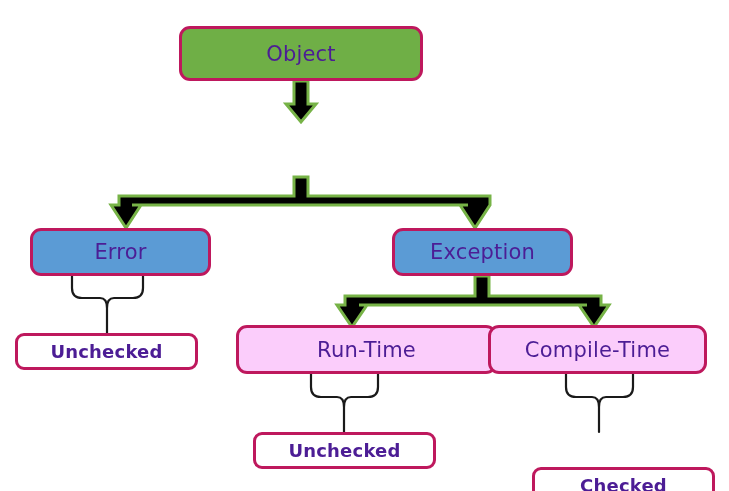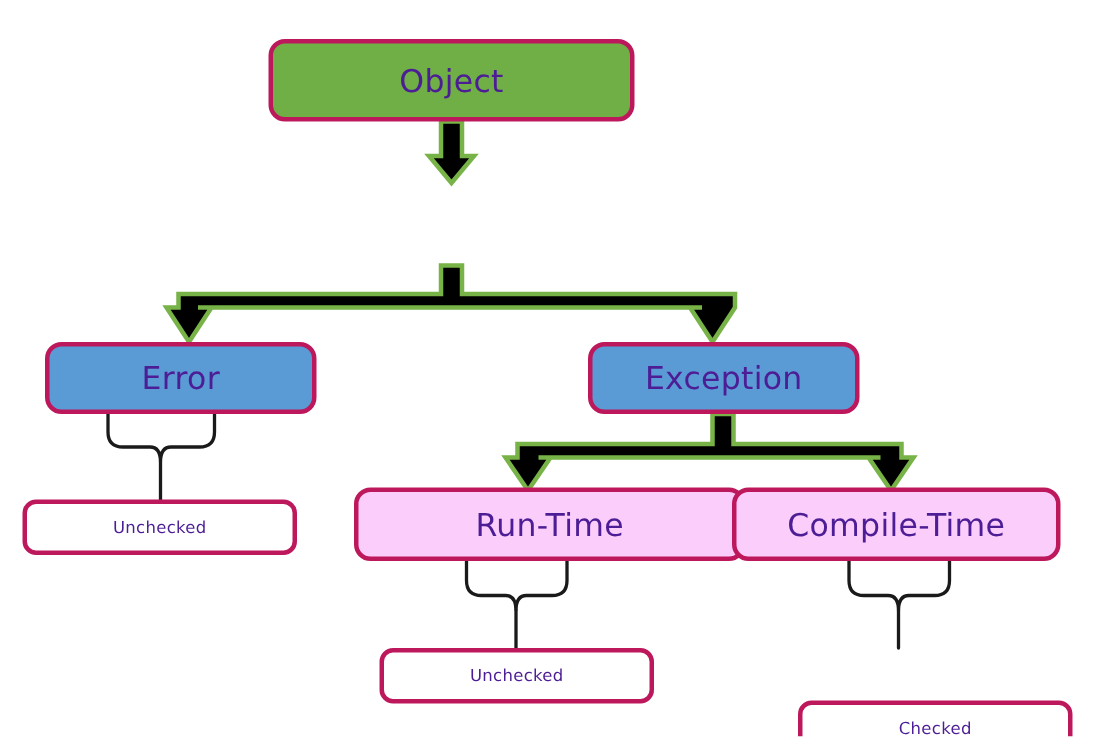--- a/index.html
+++ b/index.html
@@ -32,22 +32,22 @@
     justify-content: center;
     color: #4c1d95;
     letter-spacing: 0.2px;
     white-space: nowrap;
   }
   .node.lvl-main {
     font-size: 21px;
     font-weight: 400;
   }
   .node.leaf {
-    font-size: 11px;
-    font-weight: 400;
+    font-size: 18px;
+    font-weight: 700;
     border-width: 3px;
     border-radius: 9px;
     background: #ffffff;
   }
 </style>
 </head>
 <body>
 
 <div id="stage">
 

